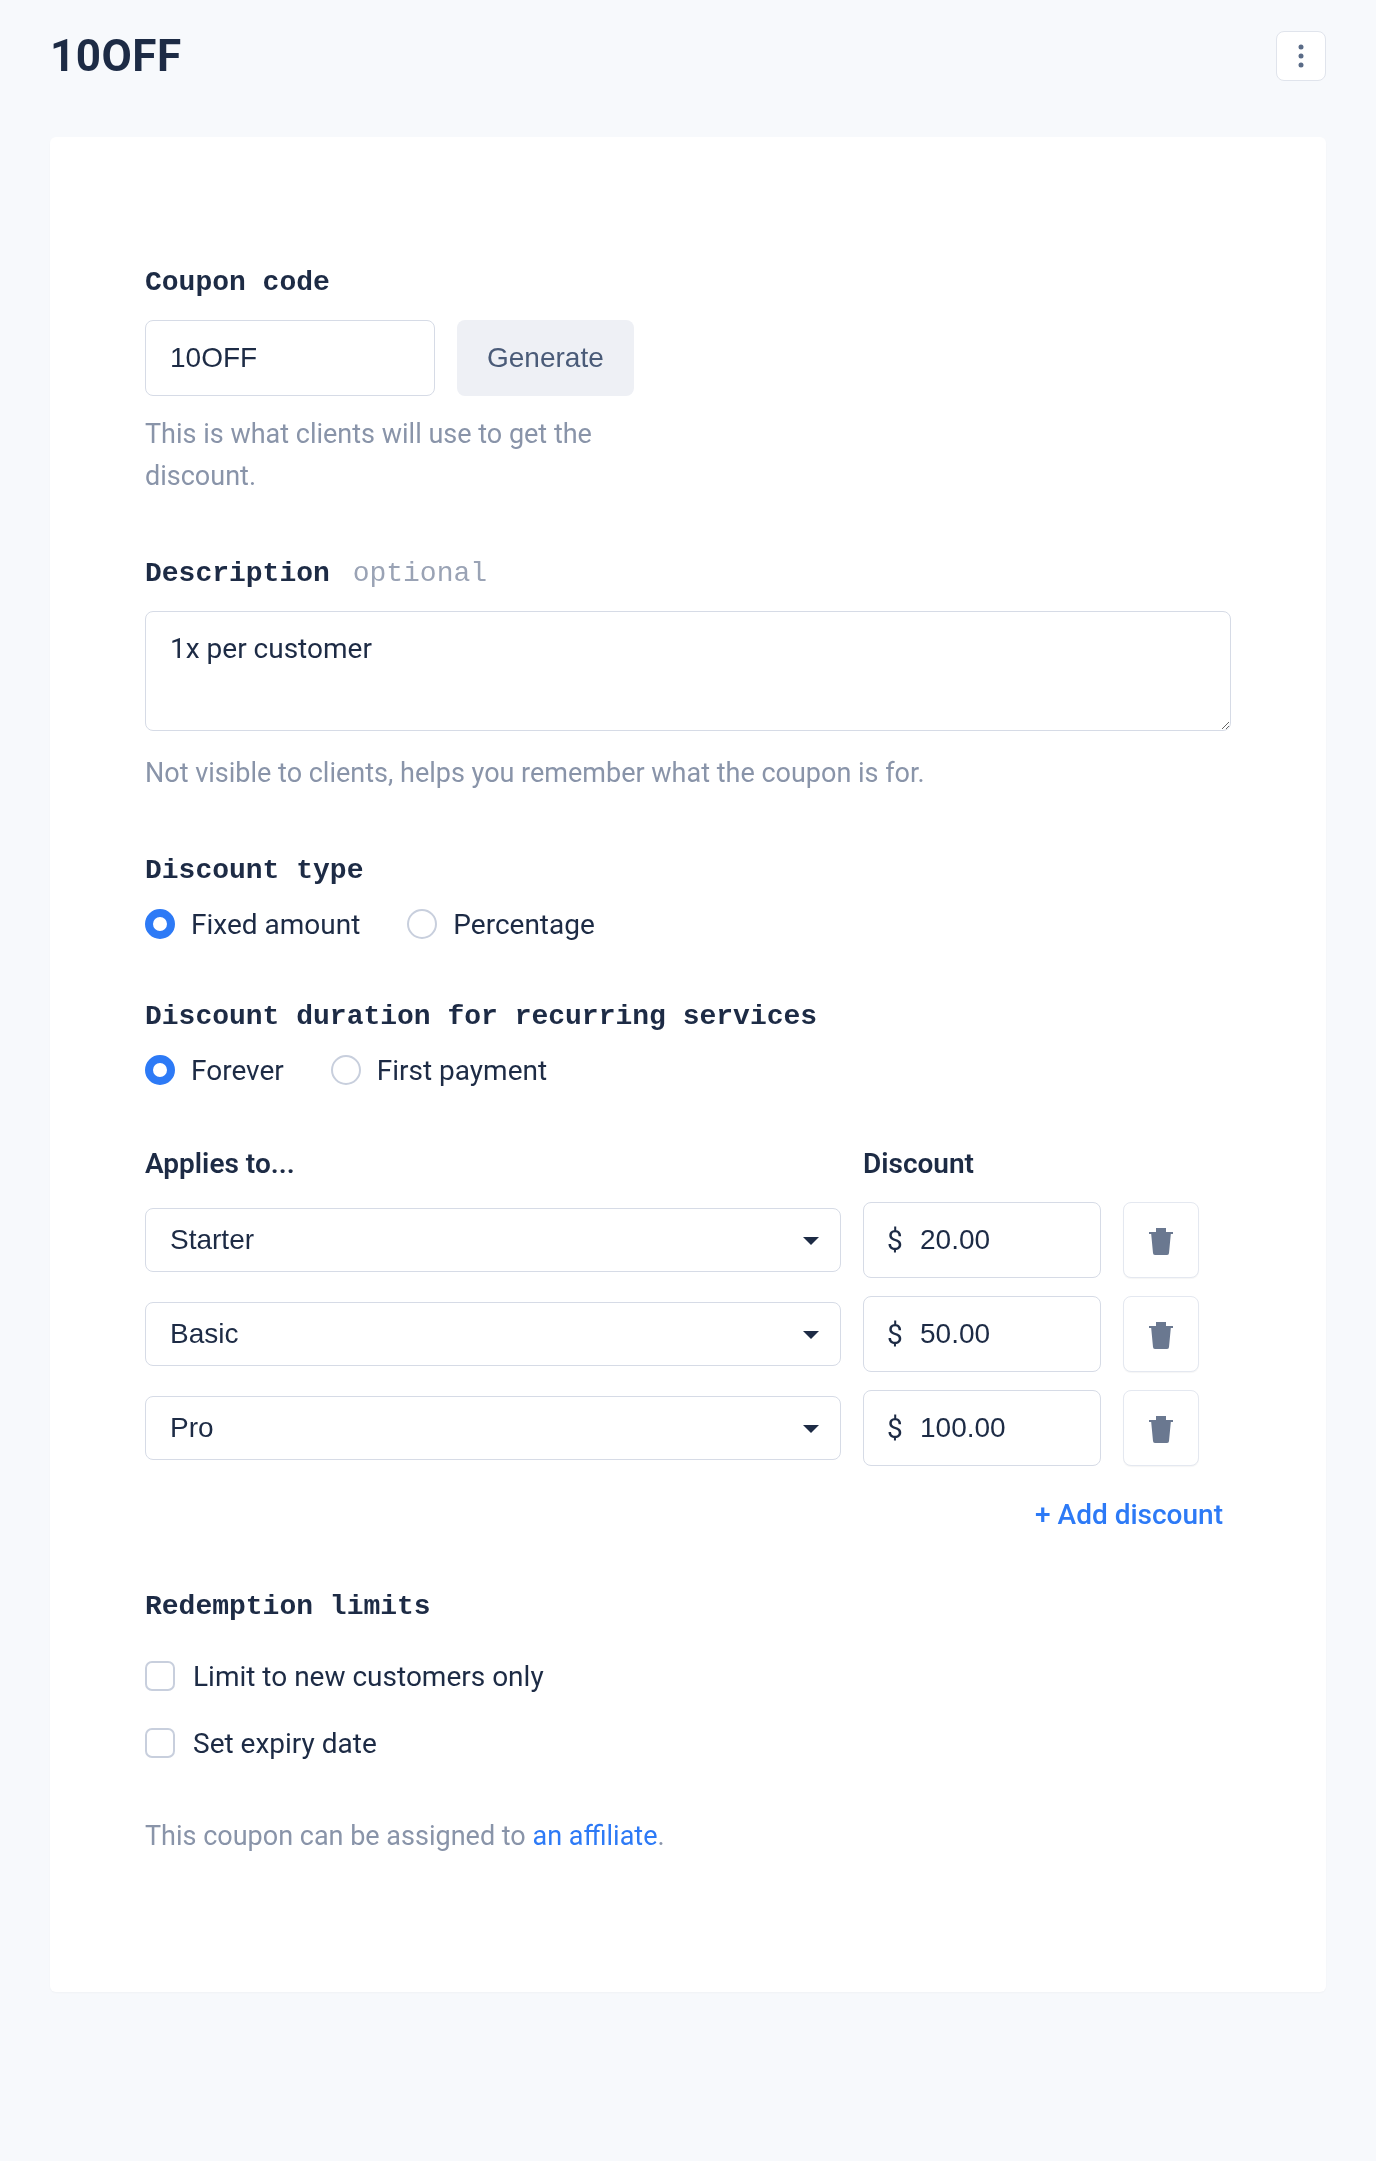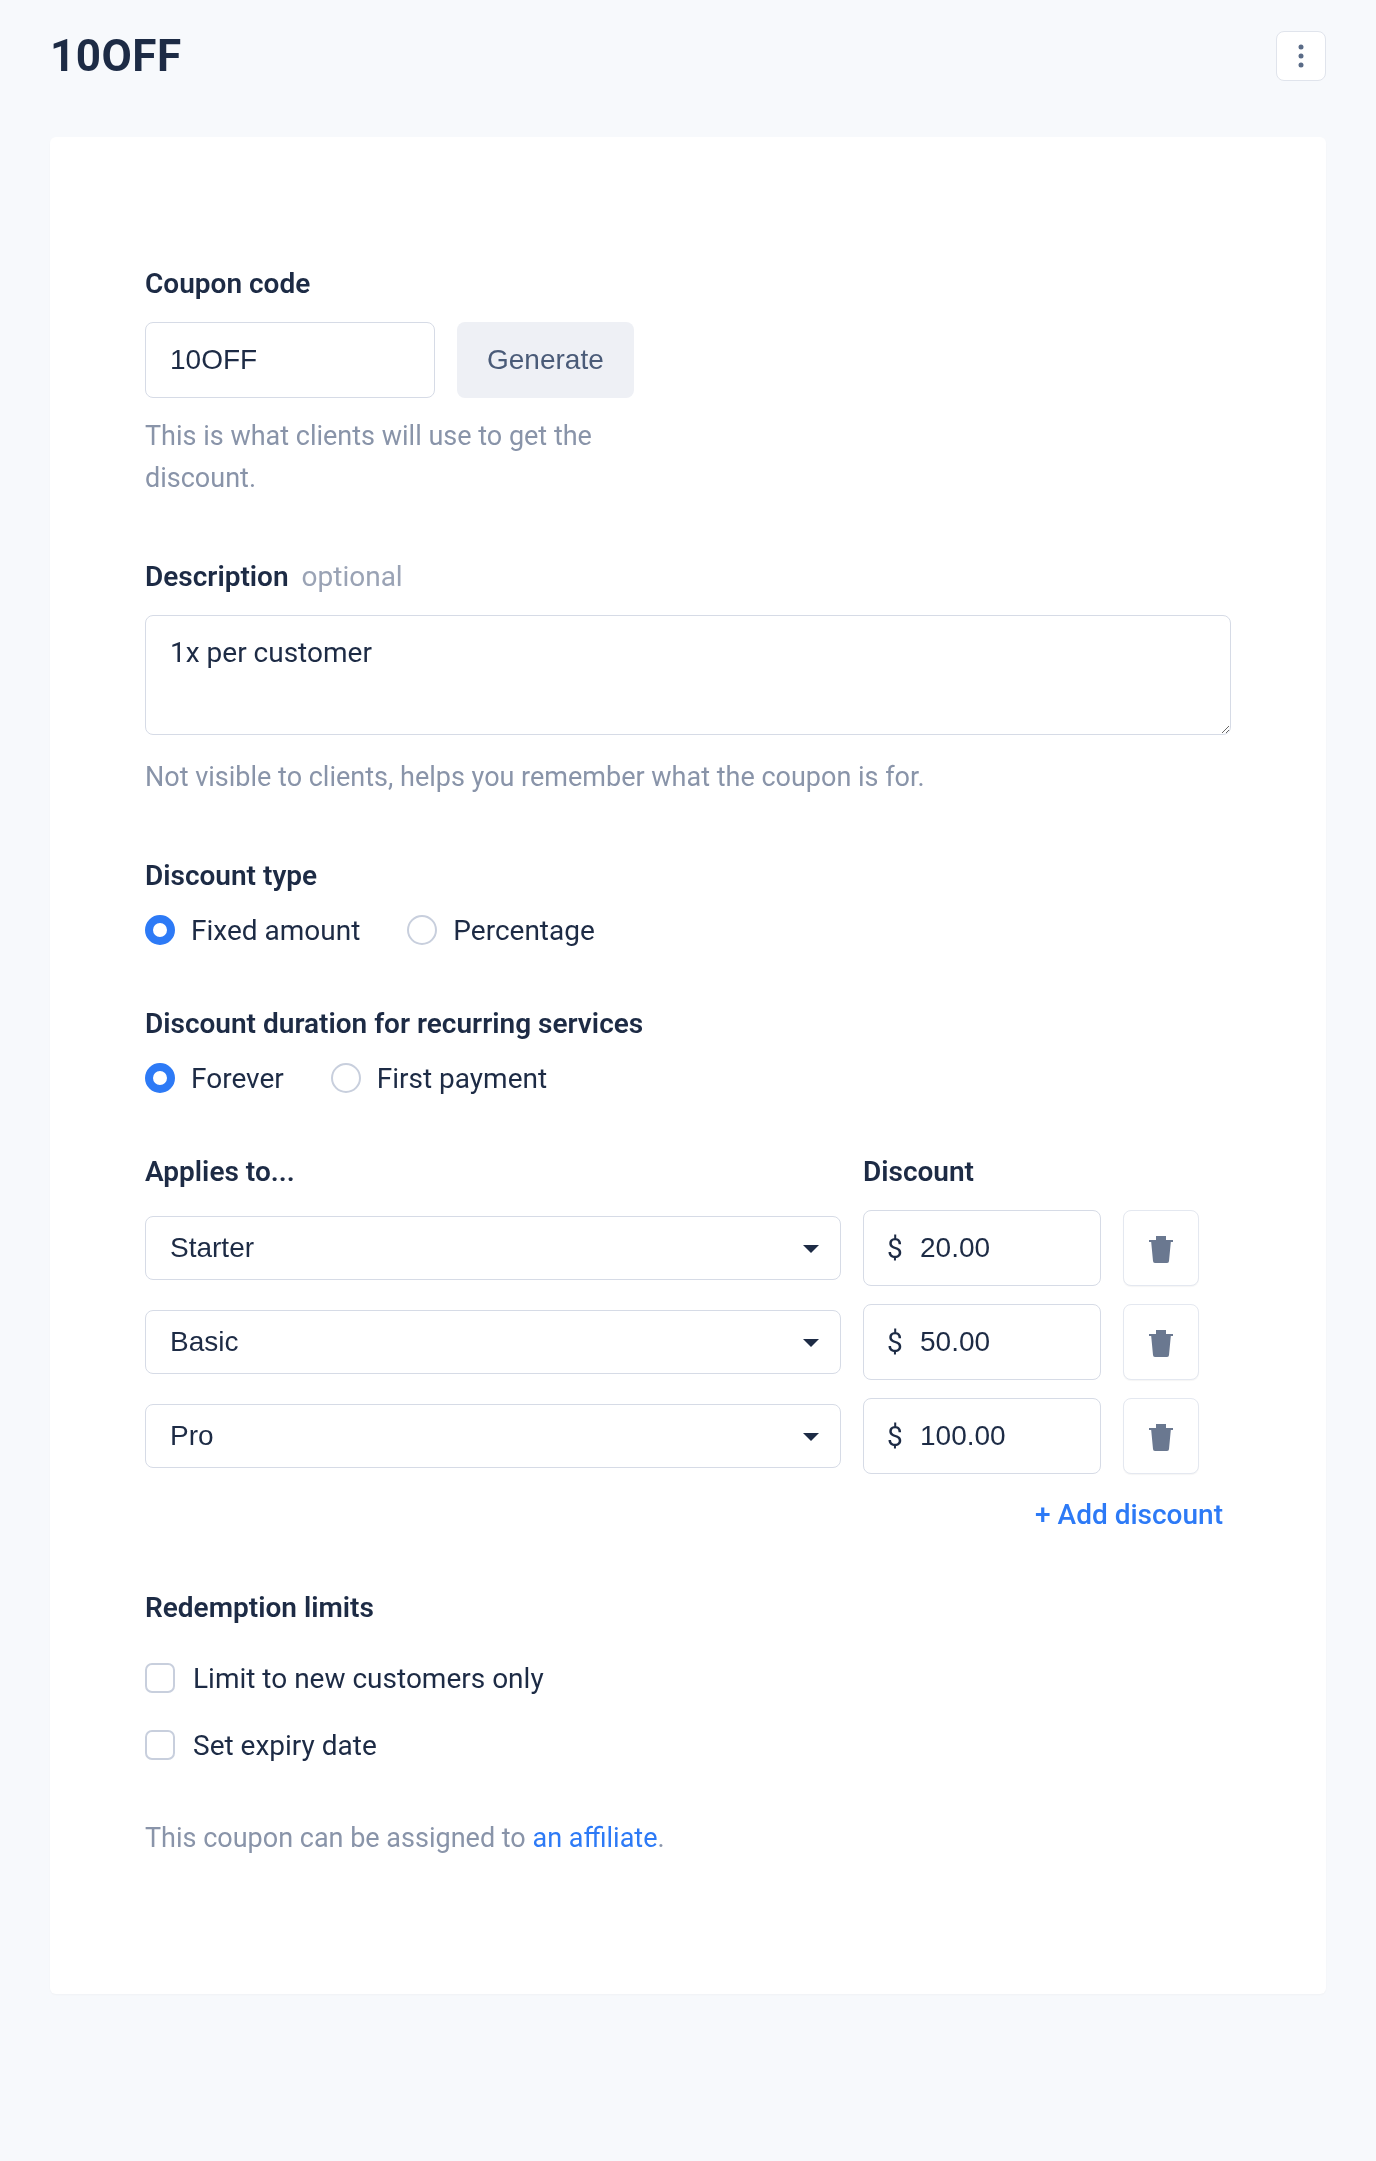--- a/index.html
+++ b/index.html
@@ -44,20 +44,21 @@
     padding: 130px 95px 140px 95px;
     box-shadow: 0 1px 2px rgba(0,0,0,0.03);
   }
   .field-group { margin-bottom: 60px; }
   .field-label {
     font-size: 28px;
     font-weight: 600;
     color: #1d2b45;
     margin-bottom: 22px;
     display: block;
+    font-family: Liberation Mono, monospace;
   }
   .field-label .optional {
     font-weight: 400;
     color: #9aa3b5;
     margin-left: 6px;
   }
   .coupon-row {
     display: flex;
     gap: 22px;
     margin-bottom: 18px;
@@ -200,21 +201,21 @@
     align-items: center;
     justify-content: center;
     cursor: pointer;
     box-shadow: 0 1px 1px rgba(0,0,0,0.04);
     flex-shrink: 0;
   }
   .delete-btn svg { width: 26px; height: 30px; fill: #6a7890; }
   .add-link-row {
     display: flex;
     justify-content: flex-end;
-    margin-top: 24px;
+    margin-top: 32px;
     margin-bottom: 60px;
     padding-right: 8px;
   }
   .add-link {
     font-size: 28px;
     color: #2d7af6;
     cursor: pointer;
     font-weight: 500;
   }
   .checkbox-list { display: flex; flex-direction: column; gap: 34px; margin-bottom: 60px; }

